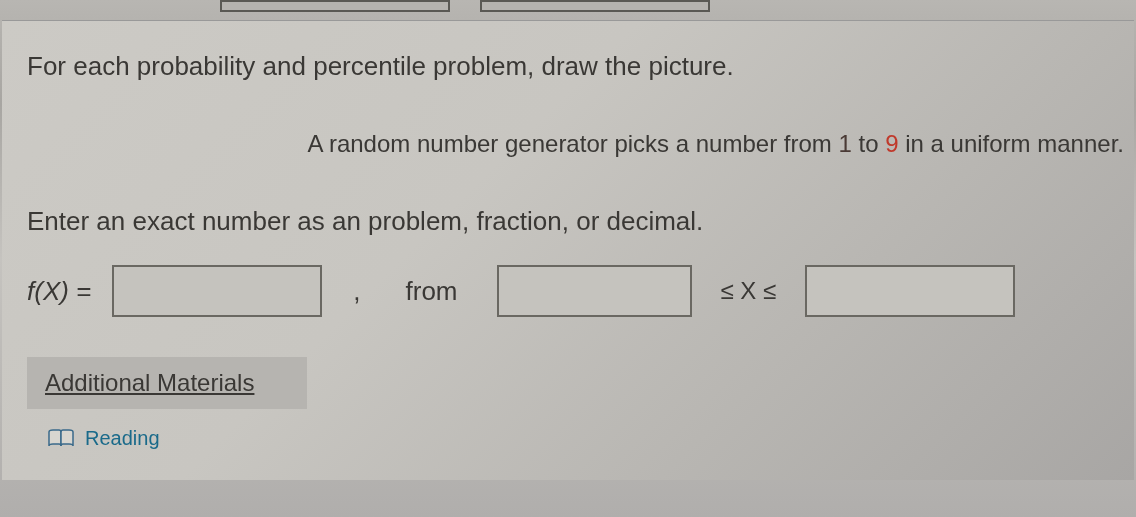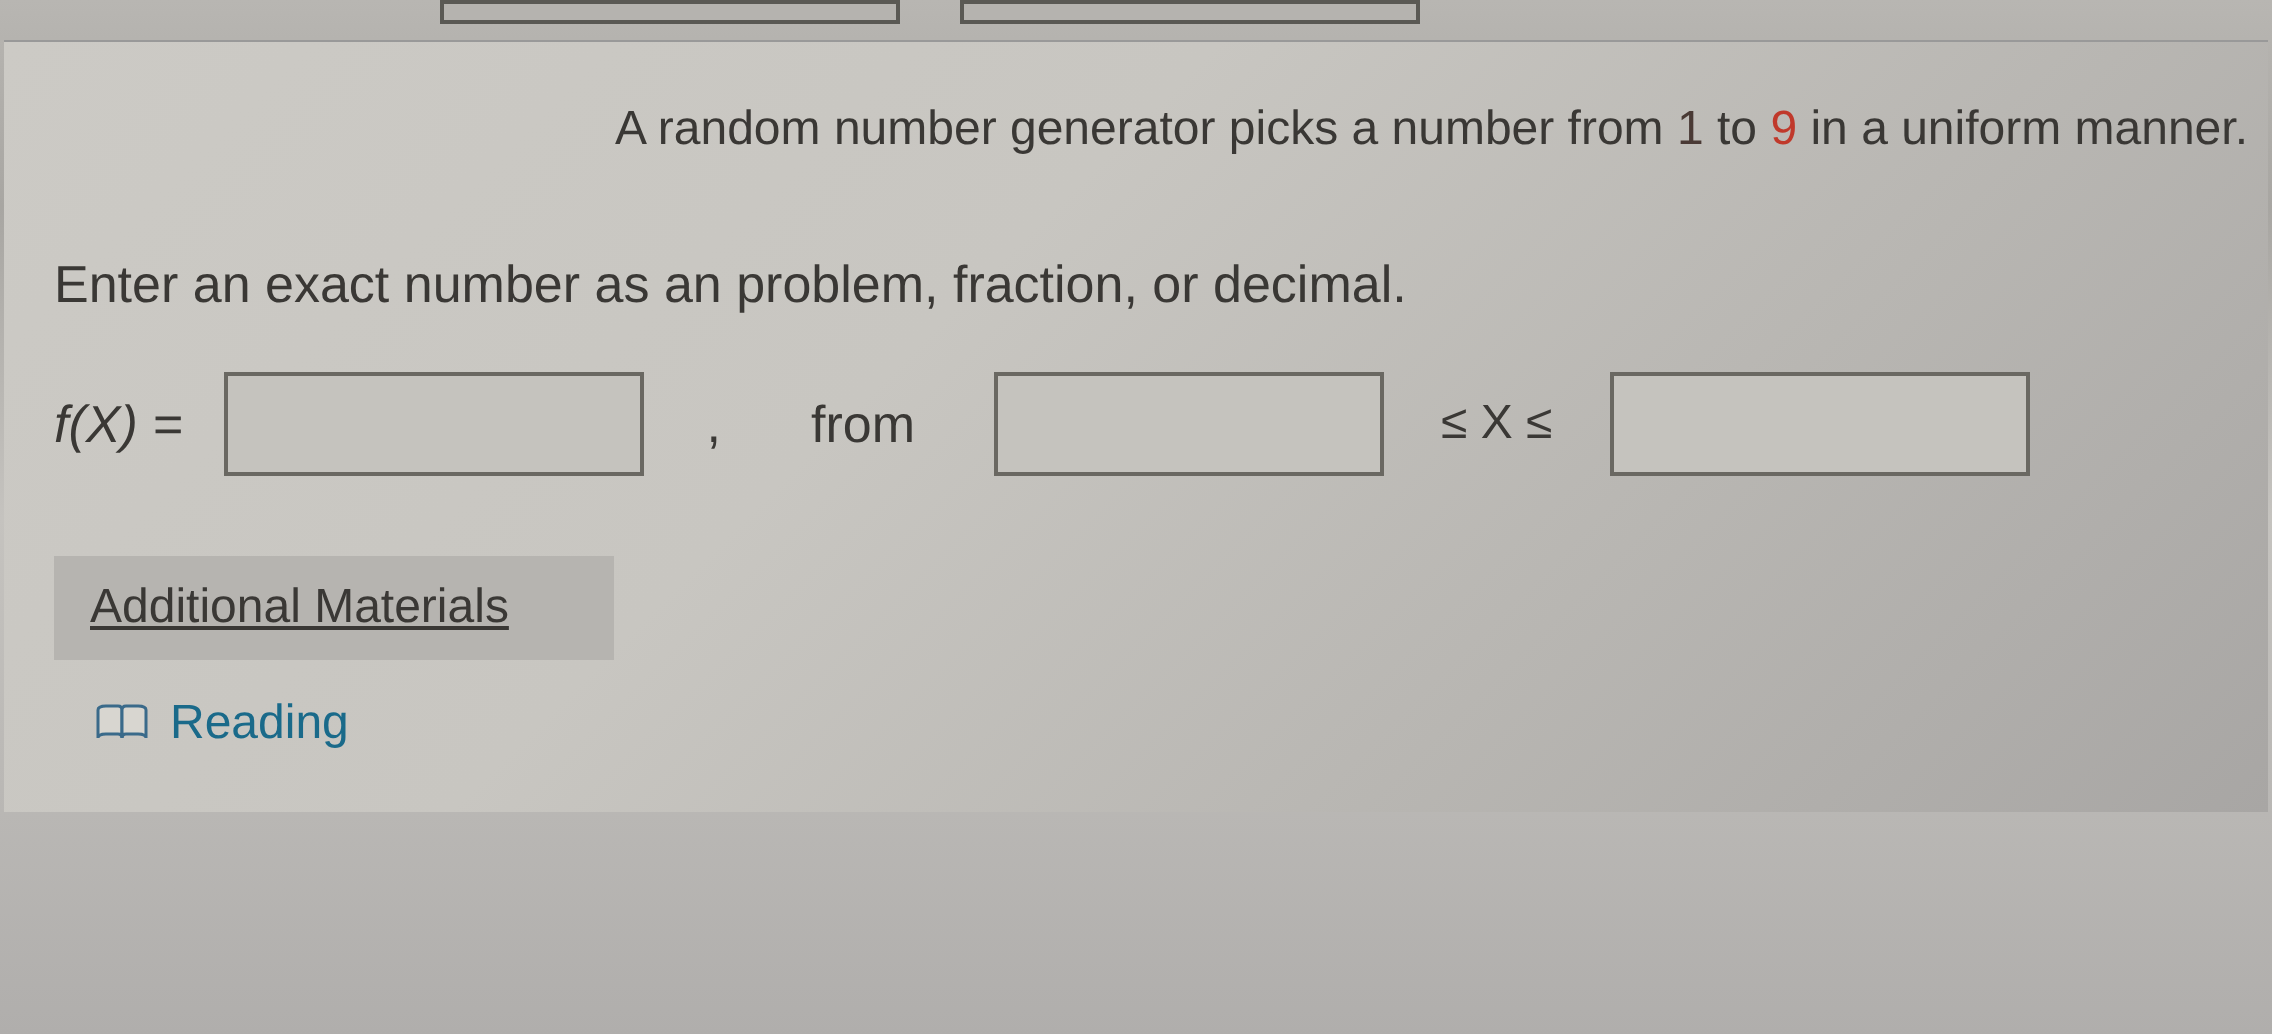--- a/index.html
+++ b/index.html
@@ -93,21 +93,21 @@
       color: #3a3835;
       margin: 0 0 18px 0;
       width: fit-content;
       min-width: 280px;
       text-decoration: underline;
     }
     .reading-link {
       display: flex;
       align-items: center;
       gap: 10px;
-      font-size: 24px;
+      font-size: 20px;
       color: #1a6a8a;
       margin-left: 20px;
       cursor: pointer;
     }
     .book-icon {
       width: 28px;
       height: 22px;
       position: relative;
     }
     .book-icon svg {
@@ -121,20 +121,21 @@
   </style>
 </head>
 <body>
 
 <div class="top-inputs">
   <div class="top-input"></div>
   <div class="top-input"></div>
 </div>
 
 <div class="content">
+  <p class="line1">For each probability and percentile problem, draw the picture.</p>
 
   <p class="line2">
     <span>A random number generator picks a number from </span><span class="hl-dark">1</span><span> to </span><span class="hl-red">9</span><span> in a uniform manner.</span>
   </p>
 
   <p class="line3">Enter an exact number as an problem, fraction, or decimal.</p>
 
   <div class="equation">
     <span class="fx">f(X) =</span>
     <input class="answer-input" type="text" style="">

